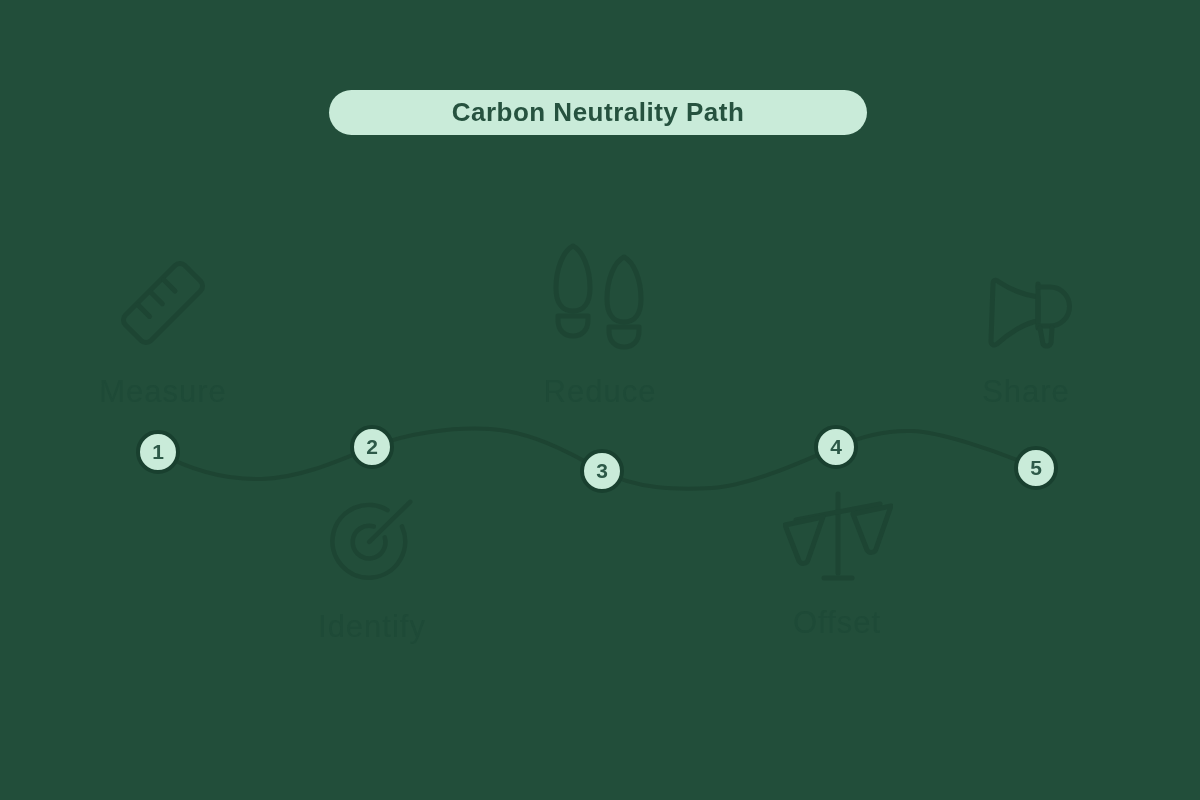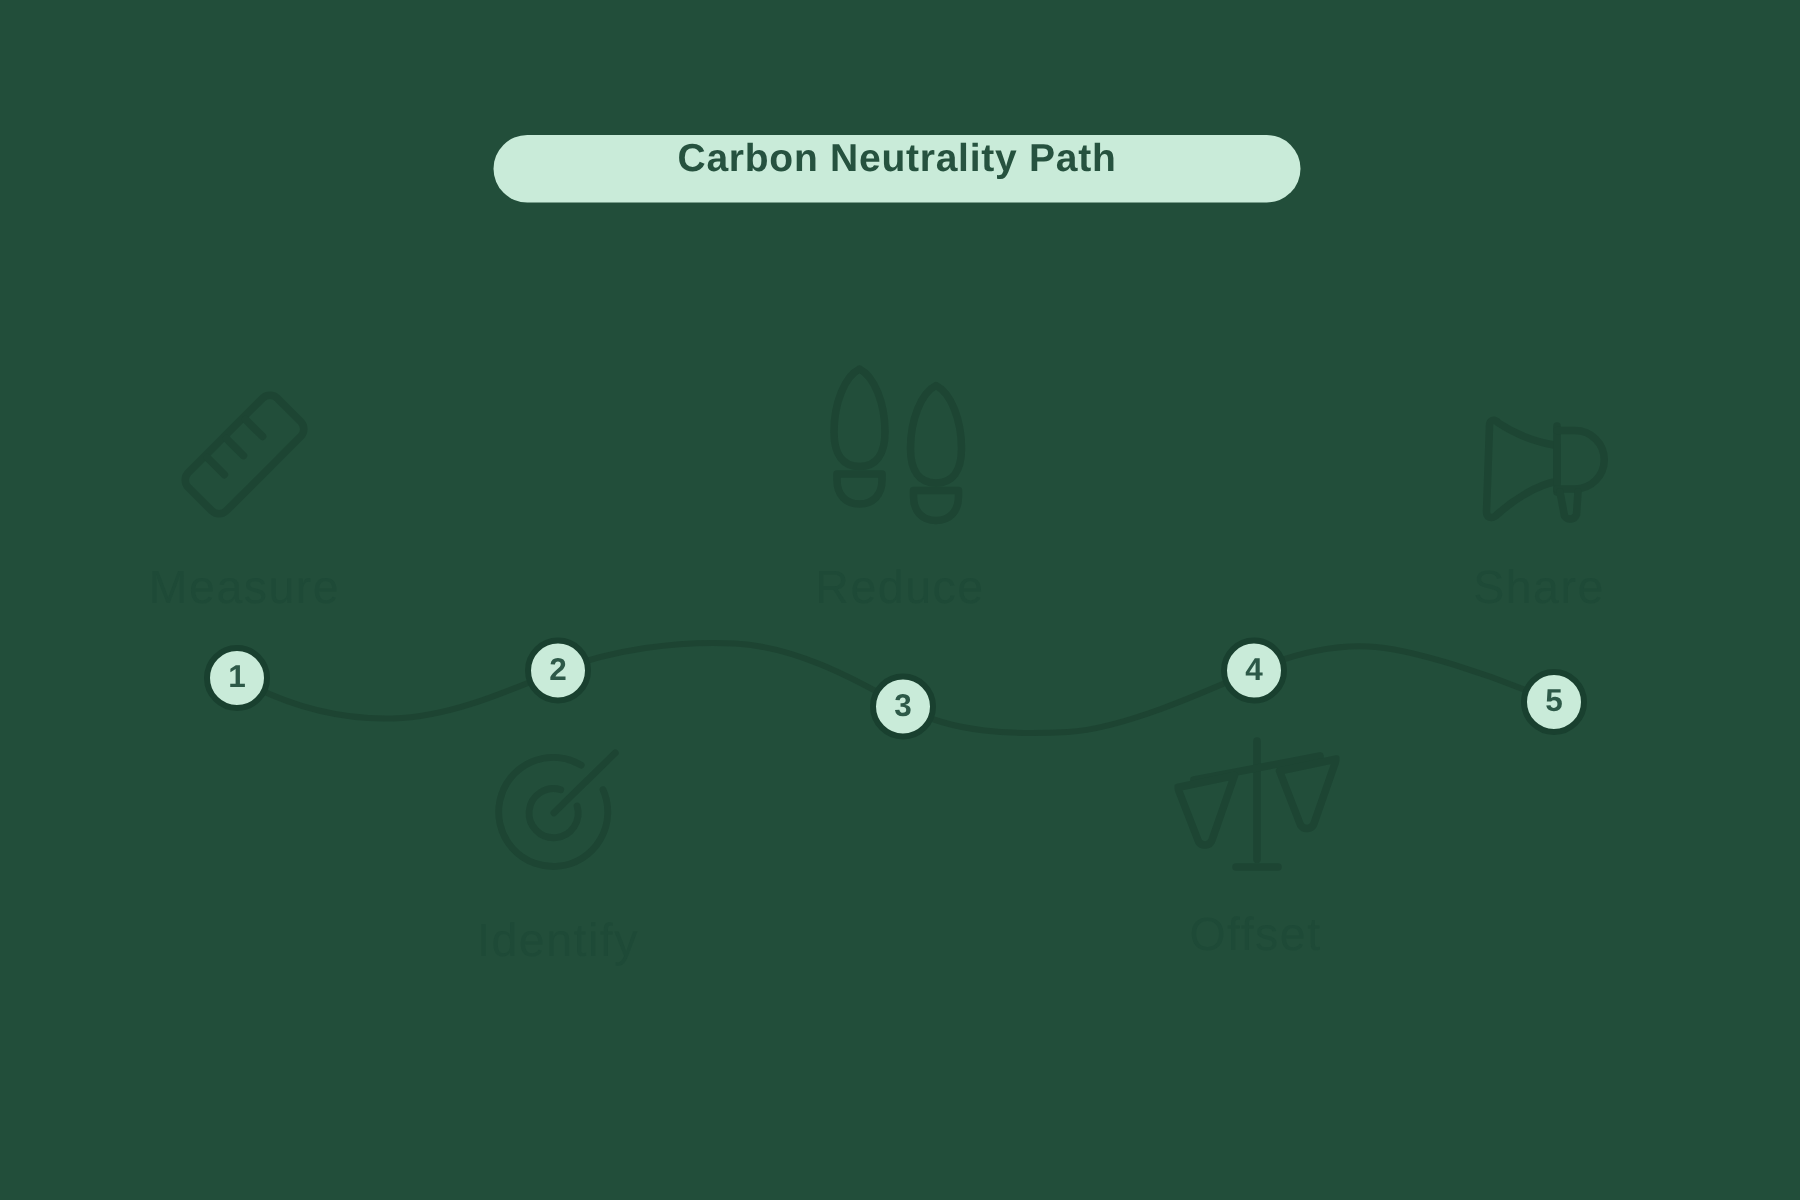--- a/index.html
+++ b/index.html
@@ -7,21 +7,21 @@
     width:1200px;height:800px;overflow:hidden;
     background:#224e3a;
     font-family:"Liberation Sans", sans-serif;
   }
   .canvas{position:relative;width:1200px;height:800px;background:#224e3a;}
 
   
   .title-pill{
     position:absolute;left:329px;top:90px;width:538px;height:45px;
     background:#c9ebd9;border-radius:23px;
-    display:flex;align-items:flex-start;justify-content:center;
+    display:flex;align-items:center;justify-content:center;
   }
   .title-pill span{
     color:#26523f;font-size:26px;font-weight:700;letter-spacing:0.5px;
   }
 
   
   .flow-line{position:absolute;left:0;top:0;}
 
   
   .node{

